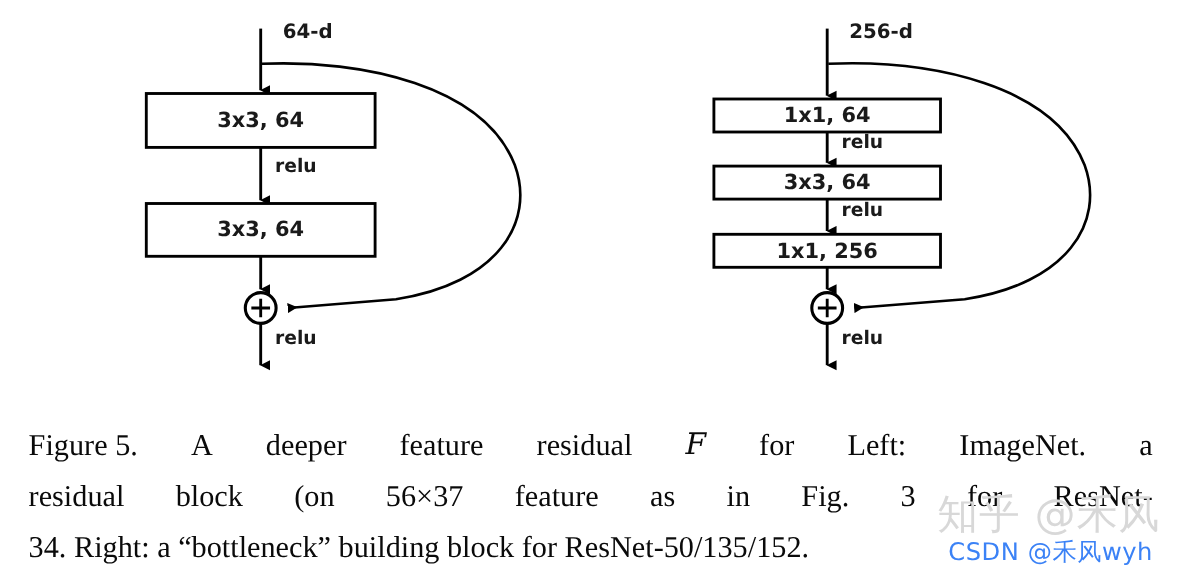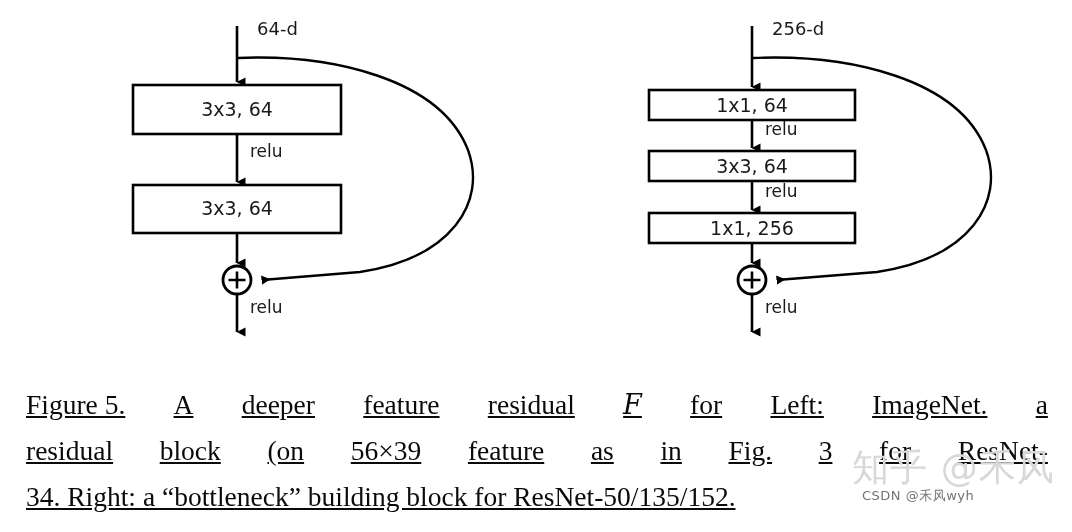--- a/index.html
+++ b/index.html
@@ -15,20 +15,21 @@
     font-family: "Liberation Sans", sans-serif;
     -webkit-font-smoothing: antialiased;
   }
 
   #figure-area {
     position: absolute;
     left: 0;
     top: 0;
     width: 900px;
     height: 360px;
+    font-weight: bold;
   }
 
   #figure-svg {
     display: block;
   }
 
   .dgm-box {
     fill: #ffffff;
     stroke: #000000;
     stroke-width: 2.6;
@@ -85,21 +86,20 @@
     font-family: "Liberation Serif", "DejaVu Serif", serif;
     font-size: 27.5px;
     line-height: 46px;
     color: #0a0a0a;
     text-align: justify;
     text-justify: inter-word;
   }
   #caption .capline {
     display: block;
     white-space: nowrap;
-    text-decoration: underline;
   }
   #caption .capline.just {
     display: flex;
     justify-content: space-between;
     width: 100%;
   }
   .mathcal {
     font-family: "DejaVu Serif", "Liberation Serif", serif;
     font-style: italic;
     font-size: 27px;
@@ -118,22 +118,22 @@
     color: #d8d8d8;
     letter-spacing: 1px;
     white-space: nowrap;
     pointer-events: none;
   }
   #watermark-csdn {
     position: absolute;
     left: 862px;
     top: 487px;
     font-family: "DejaVu Sans", "Liberation Sans", sans-serif;
-    font-size: 13px;
-    color: #737373;
+    font-size: 22px;
+    color: #3b82f6;
     letter-spacing: 0.5px;
     white-space: nowrap;
     pointer-events: none;
   }
 </style>
 </head>
 <body>
 
 <div id="figure-area">
   <svg id="figure-svg" width="1072" height="360" viewBox="0 0 1072 360" xmlns="http://www.w3.org/2000/svg">
@@ -219,21 +219,21 @@
     <span>for</span>
     <span>Left:</span>
     <span>ImageNet.</span>
     <span>a</span>
   </span>
 
   <span class="capline just">
     <span>residual</span>
     <span>block</span>
     <span>(on</span>
-    <span class="tightnum">56×39</span>
+    <span class="tightnum">56×37</span>
     <span>feature</span>
     <span>as</span>
     <span>in</span>
     <span>Fig.</span>
     <span>3</span>
     <span>for</span>
     <span>ResNet-</span>
   </span>
 
   <span class="capline">34. Right: a “bottleneck” building block for ResNet-50/135/152.</span>

